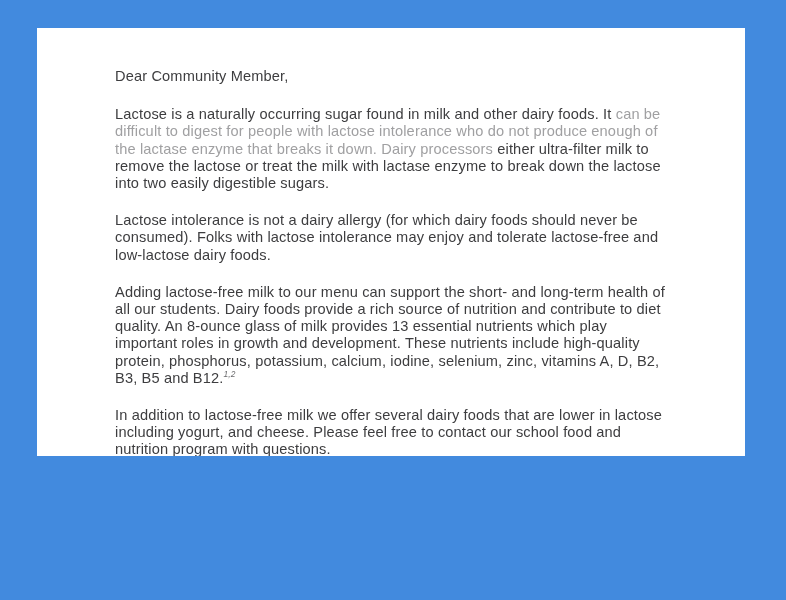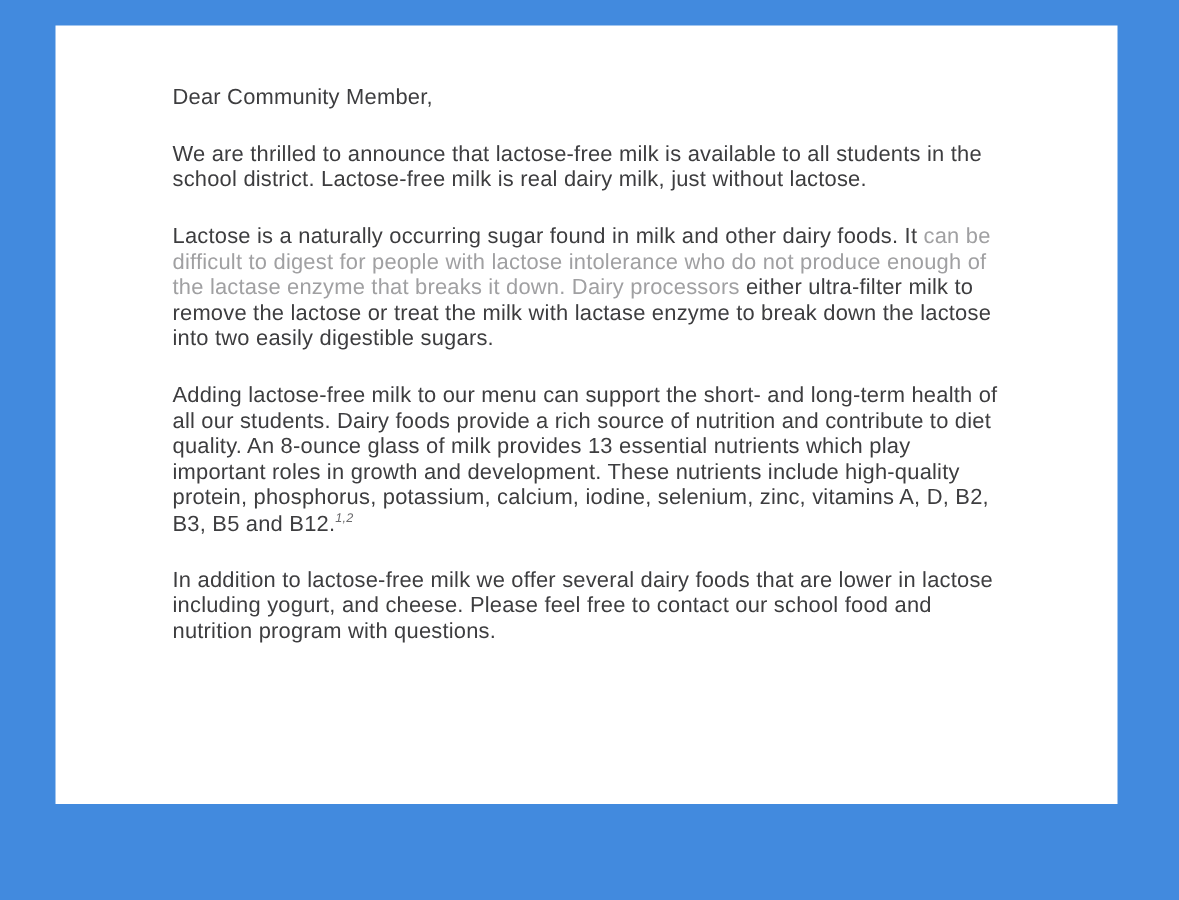--- a/index.html
+++ b/index.html
@@ -19,23 +19,23 @@
     width: 786px;
     height: 600px;
     background: #428ade;
     overflow: hidden;
   }
 
   
   #document-page {
     position: absolute;
     left: 37px;
-    top: 17px;
+    top: 28px;
     width: 708px;
-    height: 519px;           
+    height: 428px;           
     background: #ffffff;
     box-sizing: border-box;
     overflow: hidden;
   }
 
   
   #letter-body {
     position: absolute;
     left: 78px;              
     top: 40px;               
@@ -83,24 +83,24 @@
 <body>
 
 <div id="viewport">
 
   <div id="document-page">
 
     <div id="letter-body">
 
       <p class="letter-paragraph salutation">Dear Community Member,</p>
 
-      <p class="letter-paragraph">We are thrilled to announce that lactose-free milk is available to all students in the school district. Lactose-free milk is real dairy milk, just without lactose.</p>
 
       <p class="letter-paragraph mixed-tone"><span>Lactose is a naturally occurring sugar found in milk and other dairy foods. It </span><span class="faded-run">can be difficult to digest for people with lactose intolerance who do not produce enough of the lactase enzyme that breaks it down. Dairy processors </span><span>either ultra-filter milk to remove the lactose or treat the milk with lactase enzyme to break down the lactose into two easily digestible sugars.</span></p>
 
+      <p class="letter-paragraph">Lactose intolerance is not a dairy allergy (for which dairy foods should never be consumed). Folks with lactose intolerance may enjoy and tolerate lactose-free and low-lactose dairy foods.</p>
 
       <p class="letter-paragraph"><span>Adding lactose-free milk to our menu can support the short- and long-term health of all our students. Dairy foods provide a rich source of nutrition and contribute to diet quality. An 8-ounce glass of milk provides 13 essential nutrients which play important roles in growth and development. These nutrients include high-quality protein, phosphorus, potassium, calcium, iodine, selenium, zinc, vitamins A, D, B2, B3, B5 and B12.</span><span class="footnote-ref">1,2</span></p>
 
 
       <p class="letter-paragraph">In addition to lactose-free milk we offer several dairy foods that are lower in lactose including yogurt, and cheese. Please feel free to contact our school food and nutrition program with questions.</p>
 
     </div>
   </div>
 </div>
 

